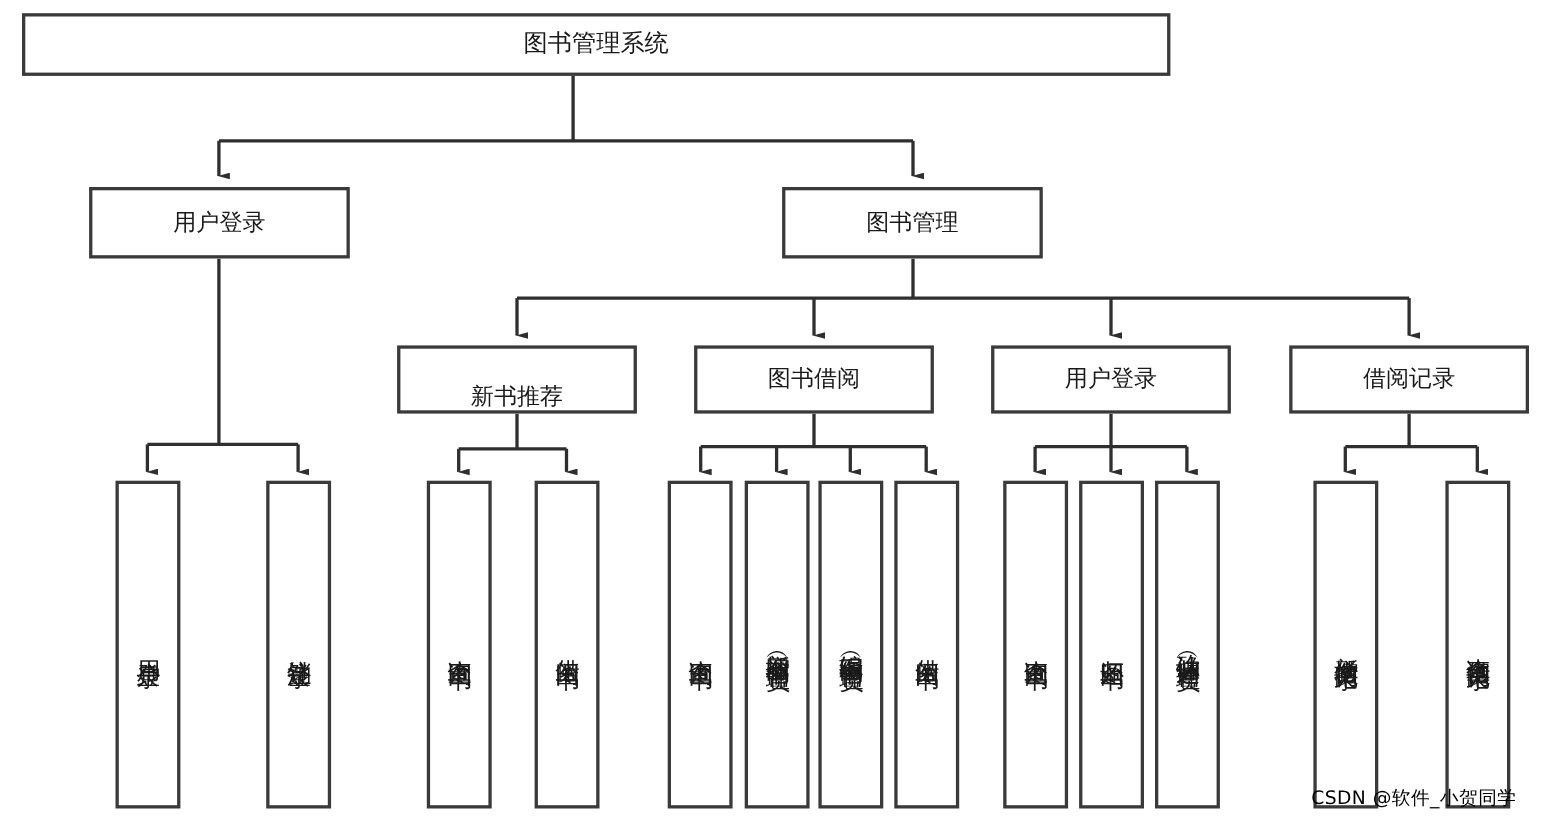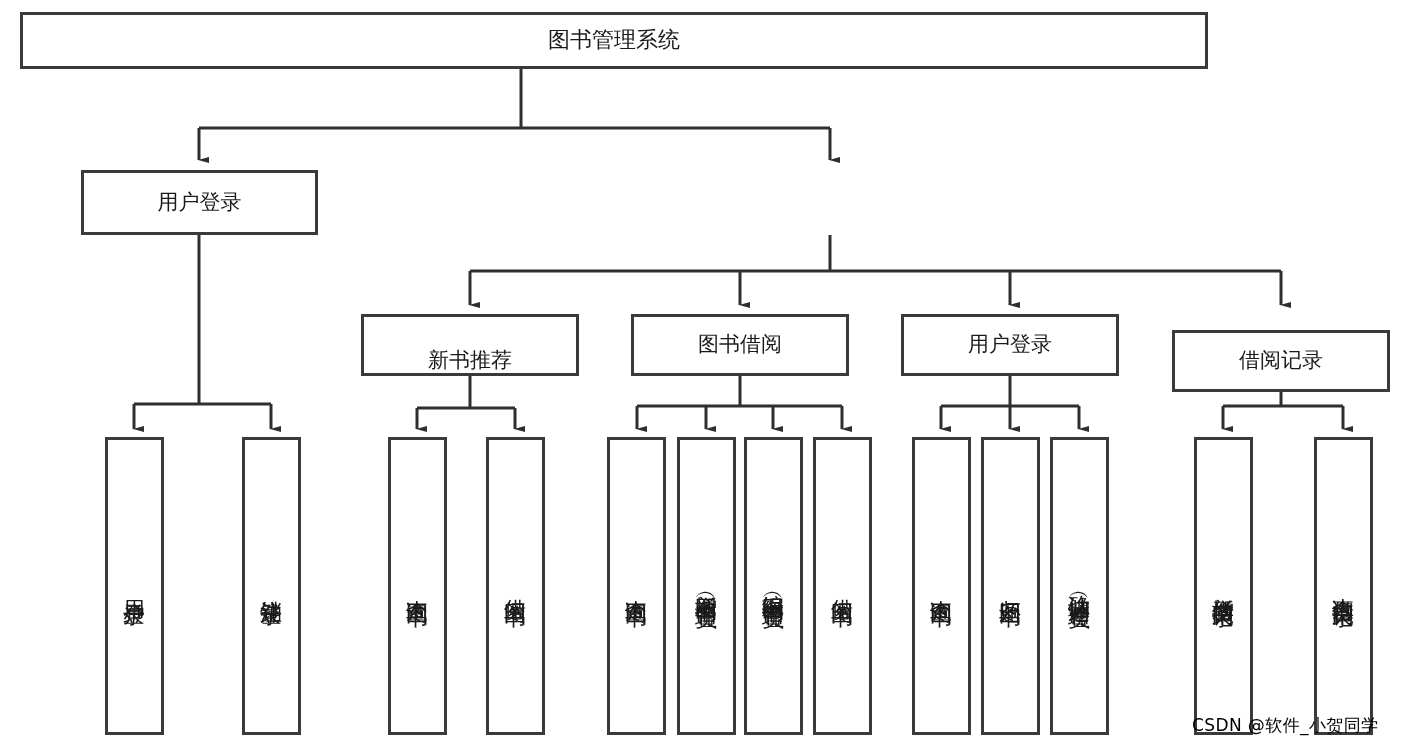--- a/index.html
+++ b/index.html
@@ -66,38 +66,41 @@
       <path d="M1010,406 L1010,429" marker-end="url(#arr)"></path>
       <path d="M1079,406 L1079,429" marker-end="url(#arr)"></path>
 
       <path d="M1281,376 L1281,406"></path>
       <path d="M1223,406 L1343,406"></path>
       <path d="M1223,406 L1223,429" marker-end="url(#arr)"></path>
       <path d="M1343,406 L1343,429" marker-end="url(#arr)"></path>
     </g>
   </svg>
 
-  <div class="node root h-node" style="left:20px;top:12px;width:1188px;height:57px;">
+  <div class="node root h-node" style="left:20px;top:12px;width:1044px;height:57px;">
     <span class="lbl">图书管理系统</span>
   </div>
 
   <div class="node h-node" style="left:81px;top:170px;width:237px;height:65px;">
     <span class="lbl">用户登录</span>
+  </div>
+  <div class="node h-node" style="left:711px;top:170px;width:237px;height:65px;">
+    <span class="lbl">图书管理</span>
   </div>
 
   <div class="node h-node" style="left:361px;top:314px;width:218px;height:62px;align-items:flex-end;">
     <span class="lbl">新书推荐</span>
   </div>
   <div class="node h-node" style="left:631px;top:314px;width:218px;height:62px;">
     <span class="lbl">图书借阅</span>
   </div>
   <div class="node h-node" style="left:901px;top:314px;width:218px;height:62px;">
     <span class="lbl">用户登录</span>
   </div>
-  <div class="node h-node" style="left:1172px;top:314px;width:218px;height:62px;margin-top:16px;">
+  <div class="node h-node" style="left:1172px;top:314px;width:218px;height:62px;">
     <span class="lbl">借阅记录</span>
   </div>
 
   <div class="node leaf" style="left:105px;top:437px;width:59px;height:298px;">
     <span class="lbl">用户登录</span>
   </div>
   <div class="node leaf" style="left:242px;top:437px;width:59px;height:298px;">
     <span class="lbl">注销登录</span>
   </div>
 

